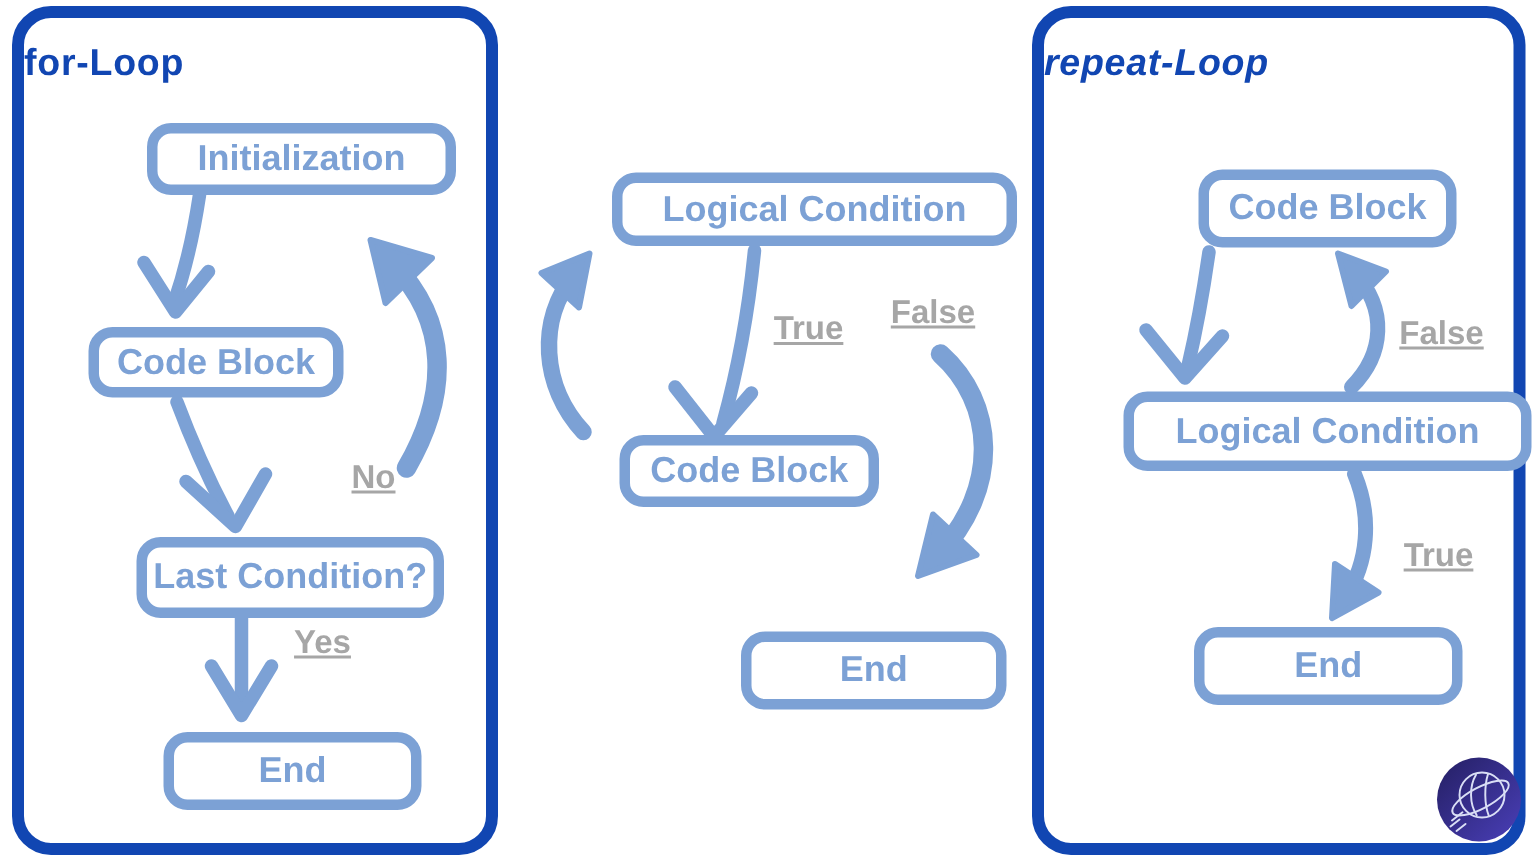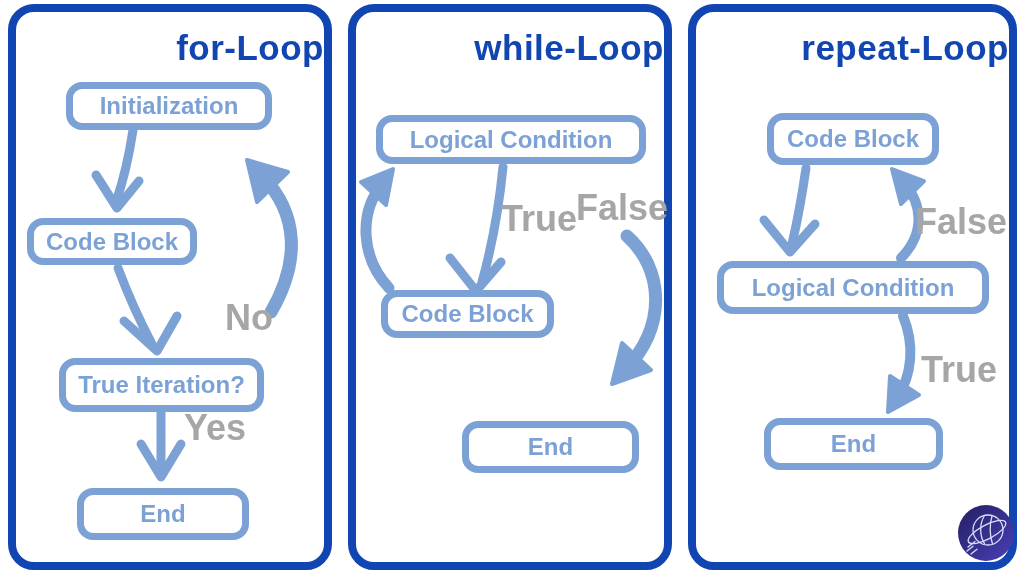--- a/index.html
+++ b/index.html
@@ -10,52 +10,51 @@
   }
   .canvas{position:relative;width:1024px;height:576px;background:#ffffff;}
 
   .panel{
     position:absolute;top:4px;height:566px;box-sizing:border-box;
     border:8px solid var(--panel-border,#1146b2);
     border-radius:26px;background:#ffffff;
   }
   #panel-for{left:8px;width:324px;}
   #panel-while{left:348px;width:324px;}
-  #panel-repeat{left:688px;width:329px;}
+  #panel-repeat{left:688px;width:329px;font-style:italic;}
 
   .panel-title{
-    margin:16px 0 0 0;text-align:right;
-    font-size:35px;font-weight:bold;letter-spacing:.5px;
+    margin:16px 0 0 0;text-align:left;
+    font-size:25px;font-weight:bold;letter-spacing:.5px;
     color:var(--title-text,#1146b2);
-    padding-left:32px;
   }
 
   .node{
     position:absolute;box-sizing:border-box;
     border:7px solid var(--node-accent,#7ca1d5);
     border-radius:16px;background:#ffffff;
     color:var(--node-accent,#7ca1d5);
     font-weight:bold;font-size:24px;white-space:nowrap;
-    display:flex;align-items:center;justify-content:center;
+    display:flex;align-items:center;justify-content:center;margin-left:32px;
   }
   #n-p1-init {left:66px; top:82px; width:206px;height:48px;}
   #n-p1-code {left:27px; top:218px;width:170px;height:47px;}
   #n-p1-last {left:59px; top:358px;width:205px;height:54px;}
   #n-p1-end  {left:77px; top:488px;width:172px;height:52px;}
   #n-p2-cond {left:376px;top:115px;width:270px;height:49px;}
   #n-p2-code {left:381px;top:290px;width:173px;height:48px;}
   #n-p2-end  {left:462px;top:421px;width:177px;height:52px;}
   #n-p3-code {left:767px;top:113px;width:172px;height:52px;}
   #n-p3-cond {left:717px;top:261px;width:272px;height:53px;}
   #n-p3-end  {left:764px;top:418px;width:179px;height:52px;}
 
   .elabel{
     position:absolute;transform:translate(-50%,-50%);
     color:var(--edge-label,#a6a6a6);
-    font-weight:bold;font-size:36px;white-space:nowrap;
+    font-weight:bold;font-size:22px;white-space:nowrap;text-decoration:underline;
   }
   #l-no    {left:249px;top:318px;}
   #l-yes   {left:215px;top:428px;}
   #l-true2 {left:539px;top:219px;}
   #l-false2{left:622px;top:208px;}
   #l-false3{left:961px;top:222px;}
   #l-true3 {left:959px;top:370px;}
 
   svg.arrows{position:absolute;left:0;top:0;pointer-events:none;}
   .shaft{fill:none;stroke:var(--node-accent,#7ca1d5);stroke-linecap:round;}
@@ -64,23 +63,20 @@
 
   .logo{position:absolute;left:955px;top:502px;width:62px;height:62px;}
 </style>
 </head>
 <body>
 
 <div class="canvas">
 
   <section class="panel" id="panel-for">
     <h2 class="panel-title">for-Loop</h2>
-  </section>
-  <section class="panel" id="panel-while">
-    <h2 class="panel-title">while-Loop</h2>
   </section>
   <section class="panel" id="panel-repeat">
     <h2 class="panel-title">repeat-Loop</h2>
   </section>
 
   <svg class="arrows" width="1024" height="576" viewBox="0 0 1024 576">
 
     <g>
       <path class="shaft" stroke-width="9" d="M133,130 Q127,170 116,202"></path>
       <path class="vhead" stroke-width="9" d="M96,175 L117,208 L139,181"></path>
@@ -120,21 +116,21 @@
       <path class="fhead" d="M892,169 L924,181 L901,204 Z"></path>
     </g>
     <g>
       <path class="shaft" stroke-width="10" d="M903,316 C915,345 912,375 897,398"></path>
       <path class="fhead" d="M888,412 L890,376 L919,395 Z"></path>
     </g>
   </svg>
 
   <div class="node" id="n-p1-init">Initialization</div>
   <div class="node" id="n-p1-code">Code Block</div>
-  <div class="node" id="n-p1-last">True Iteration?</div>
+  <div class="node" id="n-p1-last">Last Condition?</div>
   <div class="node" id="n-p1-end">End</div>
 
   <div class="node" id="n-p2-cond">Logical Condition</div>
   <div class="node" id="n-p2-code">Code Block</div>
   <div class="node" id="n-p2-end">End</div>
 
   <div class="node" id="n-p3-code">Code Block</div>
   <div class="node" id="n-p3-cond">Logical Condition</div>
   <div class="node" id="n-p3-end">End</div>
 

